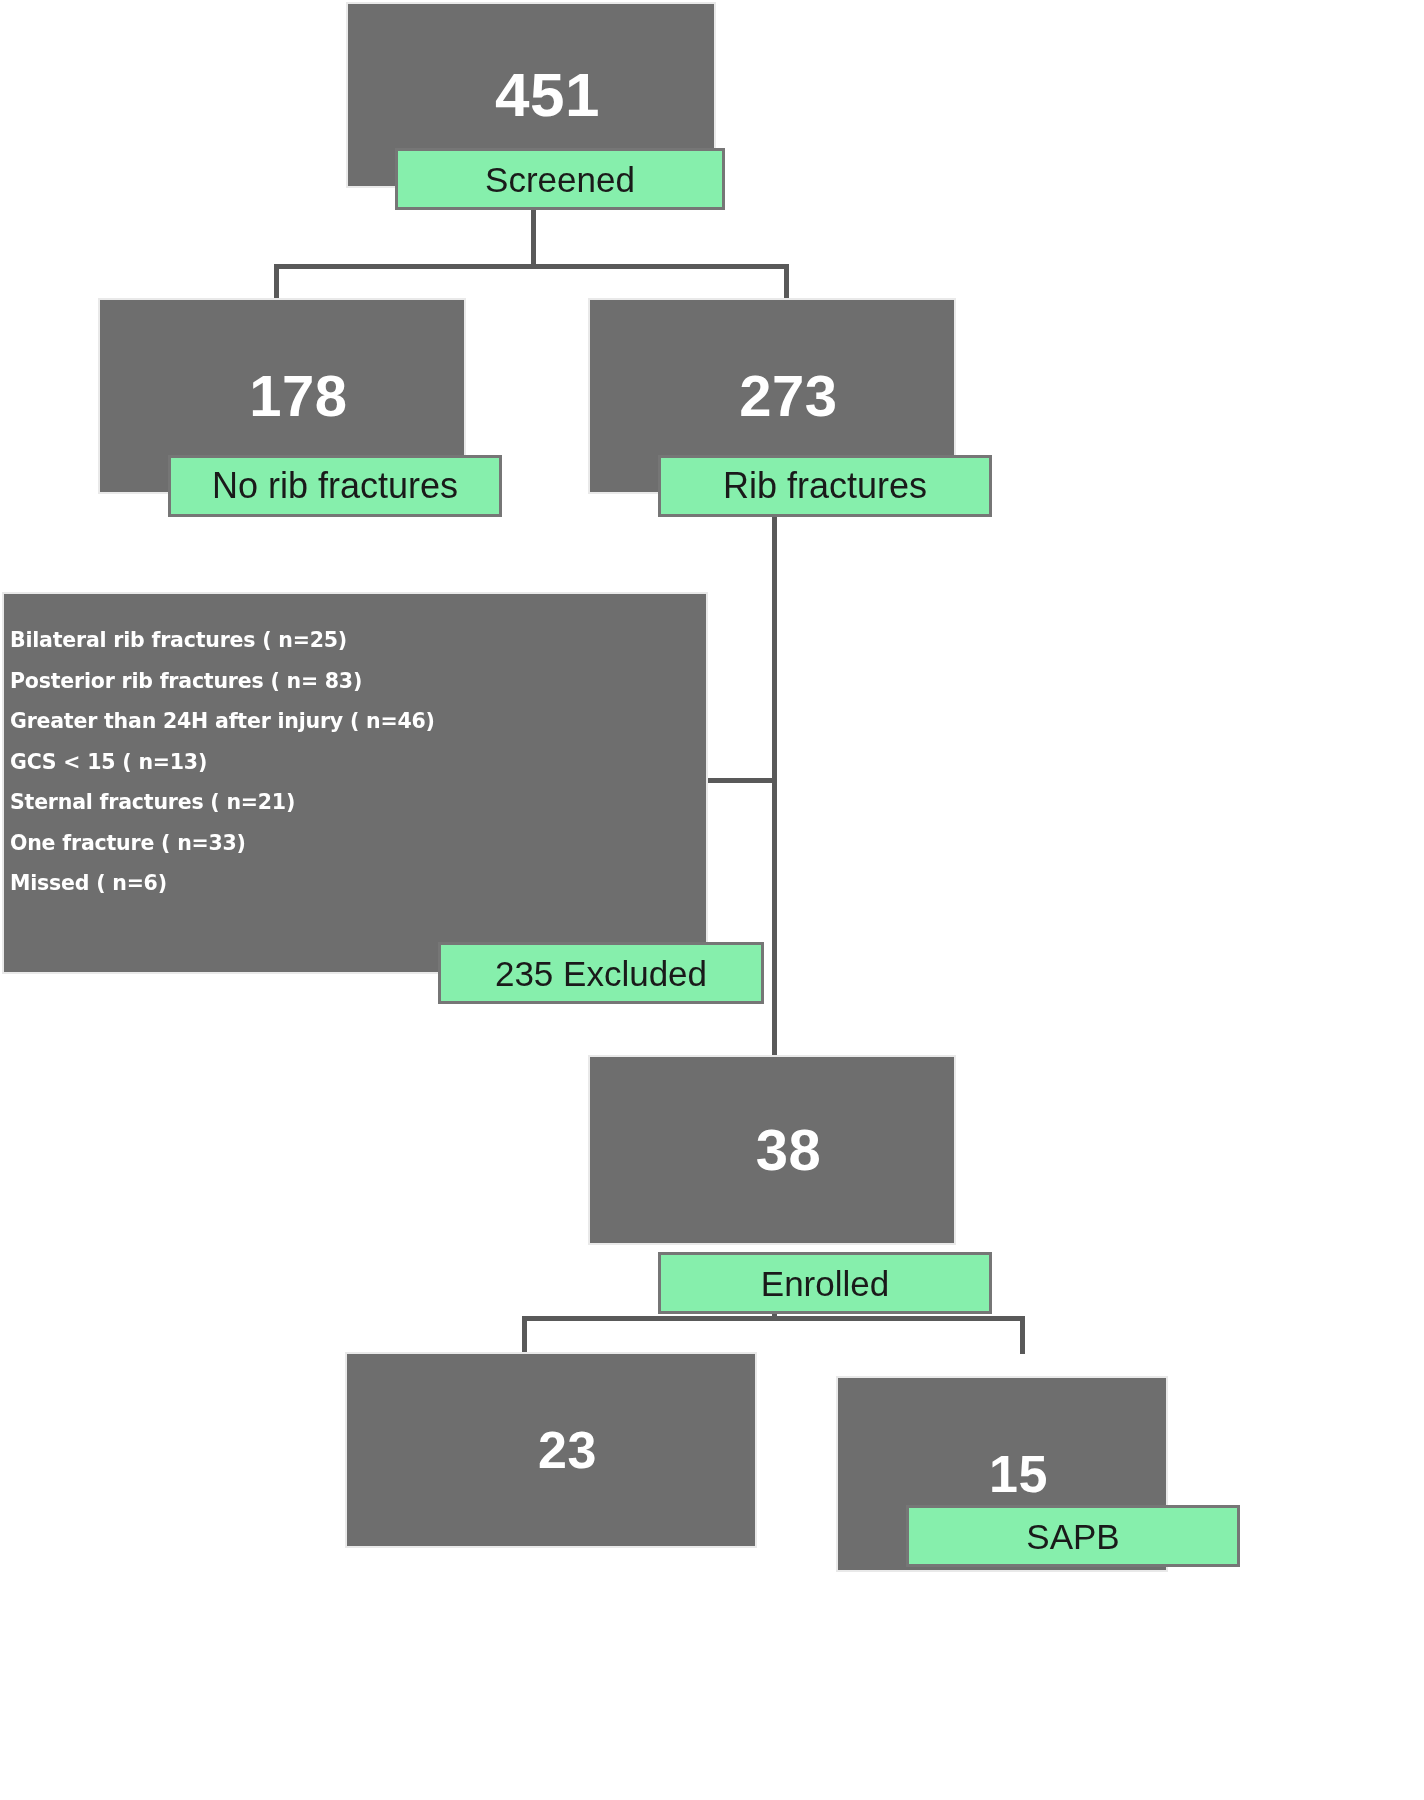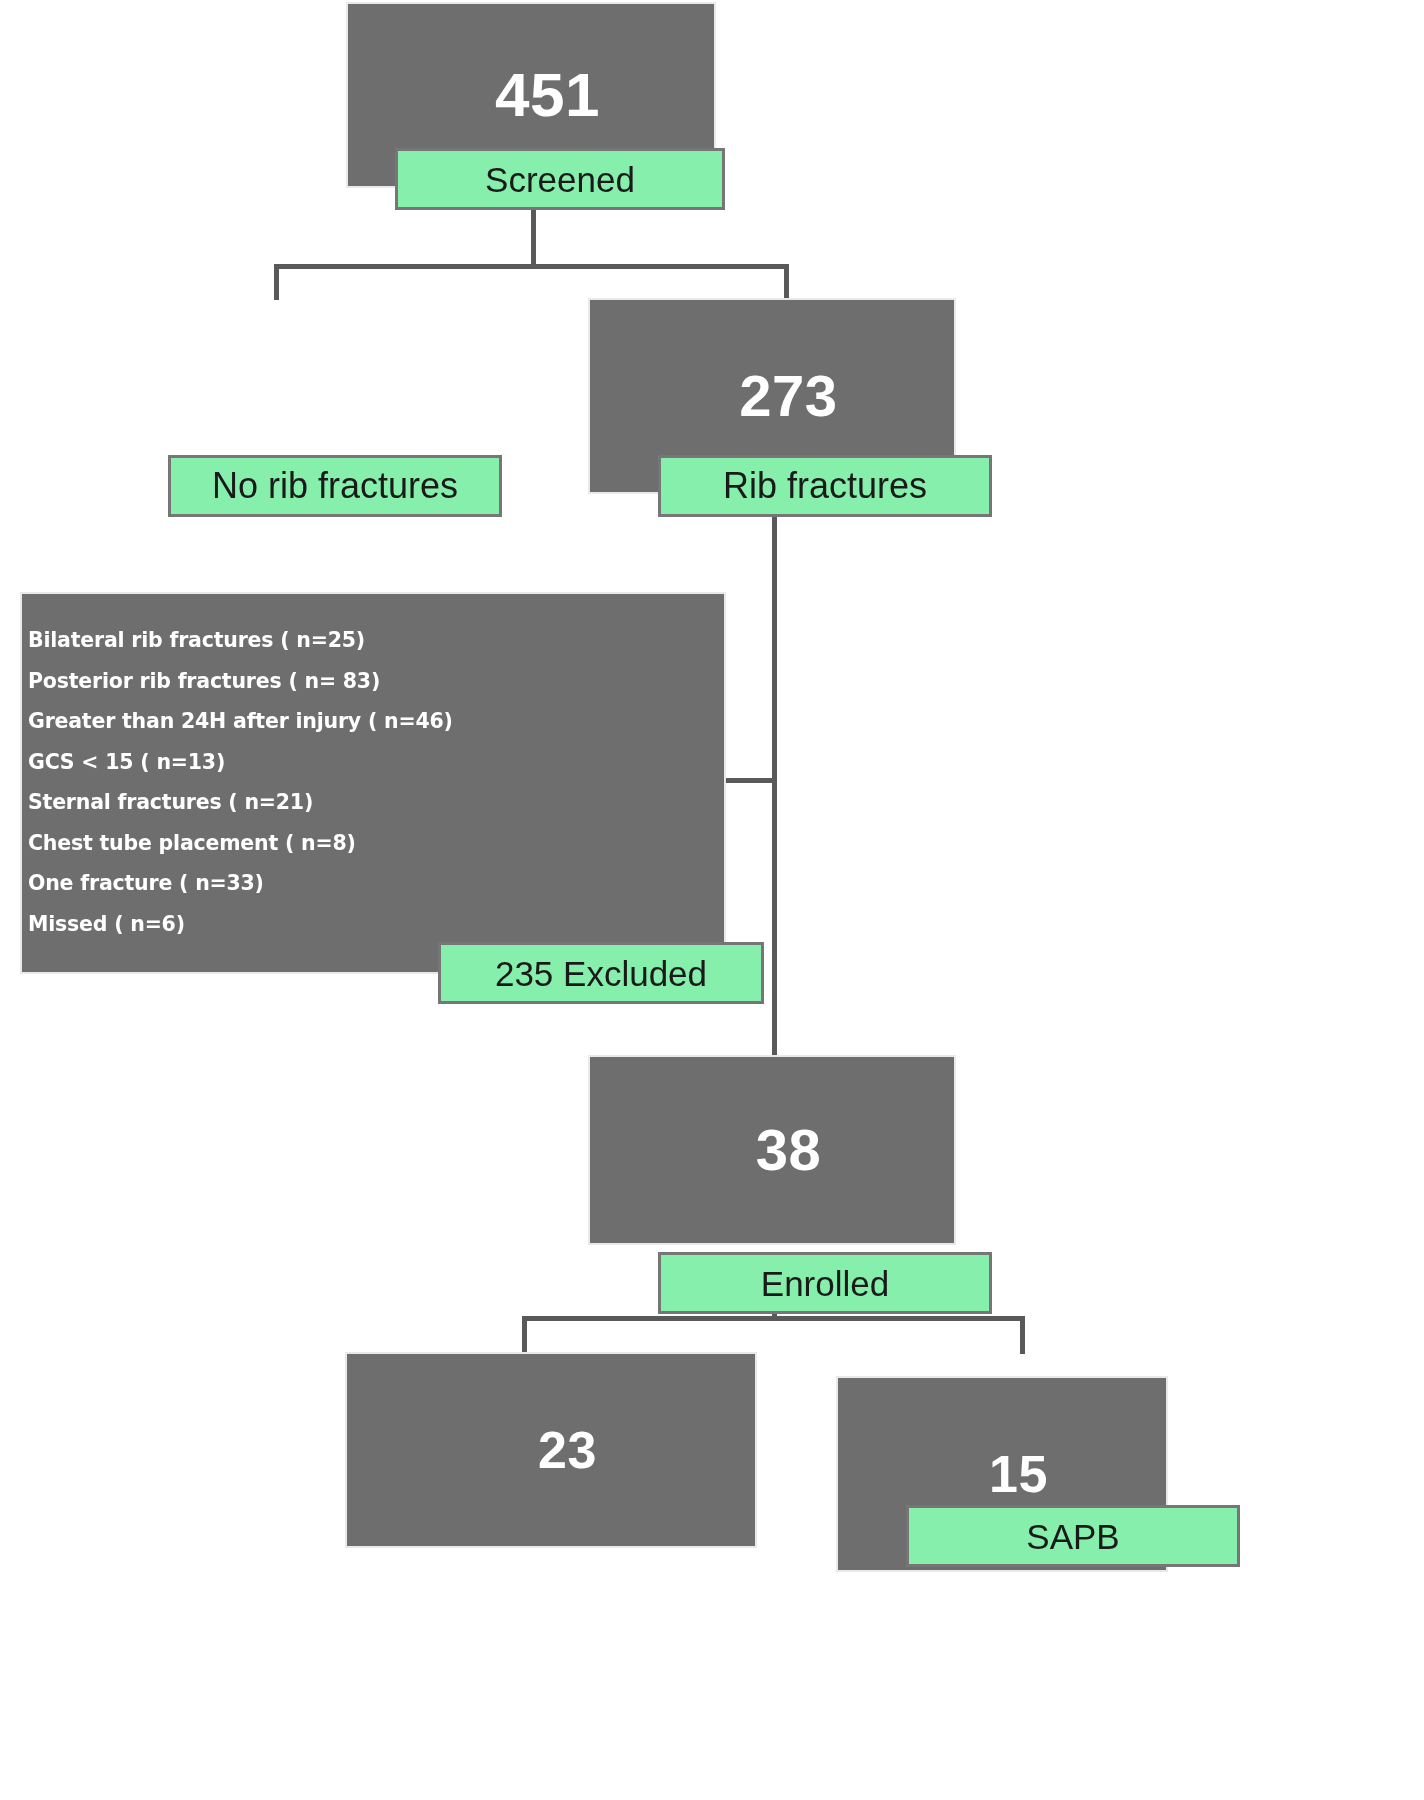--- a/index.html
+++ b/index.html
@@ -105,38 +105,40 @@
   <div class="line v" style="left:522px; top:1316px; height:38px;"></div>
   <div class="line v" style="left:1020px; top:1316px; height:38px;"></div>
 
   <div class="gbox big" style="left:346px; top:2px; width:370px; height:186px;">
     <span class="num">451</span>
   </div>
   <div class="lbox" style="left:395px; top:148px; width:330px; height:62px;">
     <span class="lbl">Screened</span>
   </div>
 
+  <div class="gbox mid" style="left:98px; top:298px; width:368px; height:196px;">
+    <span class="num">178</span>
+  </div>
   <div class="lbox wide" style="left:168px; top:455px; width:334px; height:62px;">
     <span class="lbl">No rib fractures</span>
   </div>
 
   <div class="gbox mid" style="left:588px; top:298px; width:368px; height:196px;">
     <span class="num">273</span>
   </div>
   <div class="lbox wide" style="left:658px; top:455px; width:334px; height:62px;">
     <span class="lbl">Rib fractures</span>
   </div>
 
-  <div id="exclusion-box" style="left:2px; top:592px; width:706px; height:382px;margin-left:18px;">
+  <div id="exclusion-box" style="left:2px; top:592px; width:706px; height:382px;">
     <div class="exline">Bilateral rib fractures ( n=25)</div>
     <div class="exline">Posterior rib fractures ( n= 83)</div>
     <div class="exline">Greater than  24H after injury ( n=46)</div>
     <div class="exline">GCS &lt; 15 ( n=13)</div>
     <div class="exline">Sternal fractures ( n=21)</div>
-    <div class="exline">Chest tube placement ( n=8)</div>
     <div class="exline">One fracture ( n=33)</div>
     <div class="exline">Missed ( n=6)</div>
   </div>
   <div class="lbox" style="left:438px; top:942px; width:326px; height:62px;">
     <span class="lbl">235 Excluded</span>
   </div>
 
   <div class="gbox mid" style="left:588px; top:1055px; width:368px; height:190px;">
     <span class="num">38</span>
   </div>

